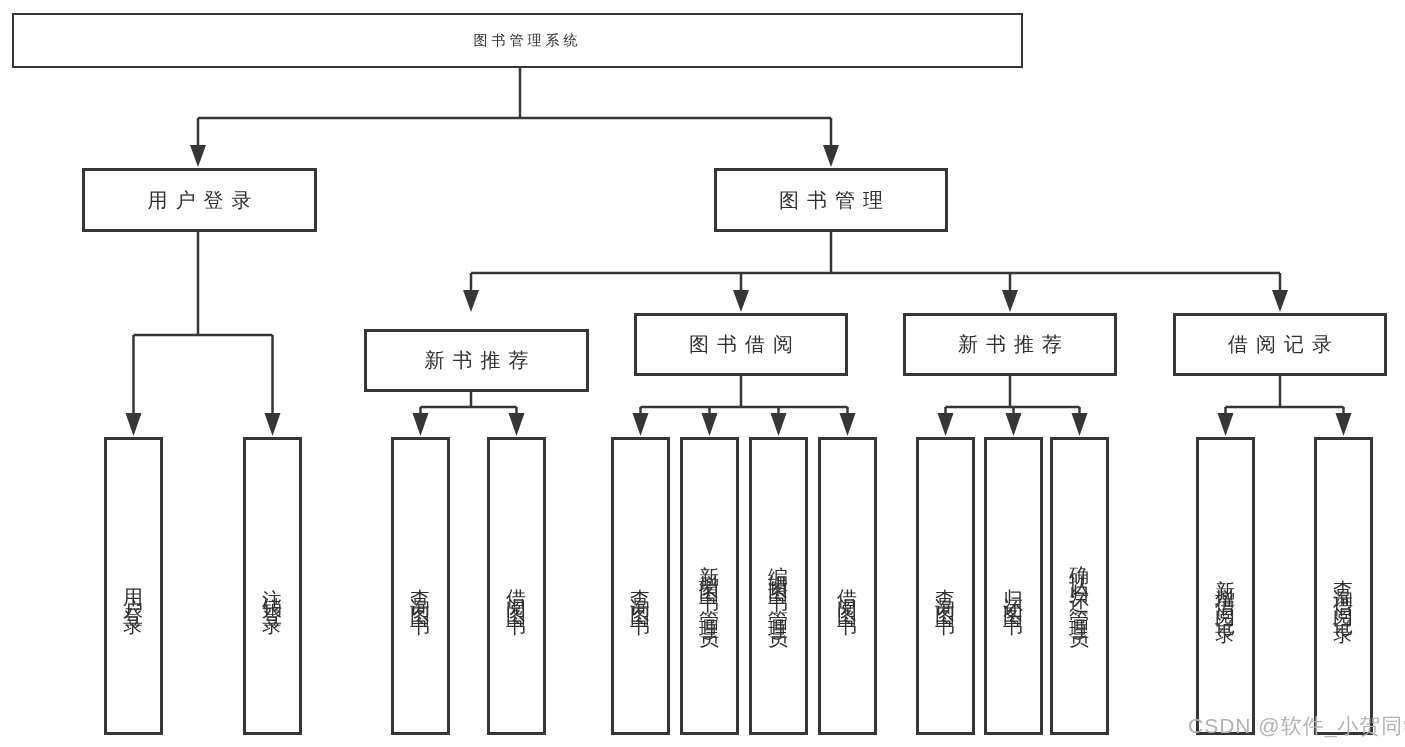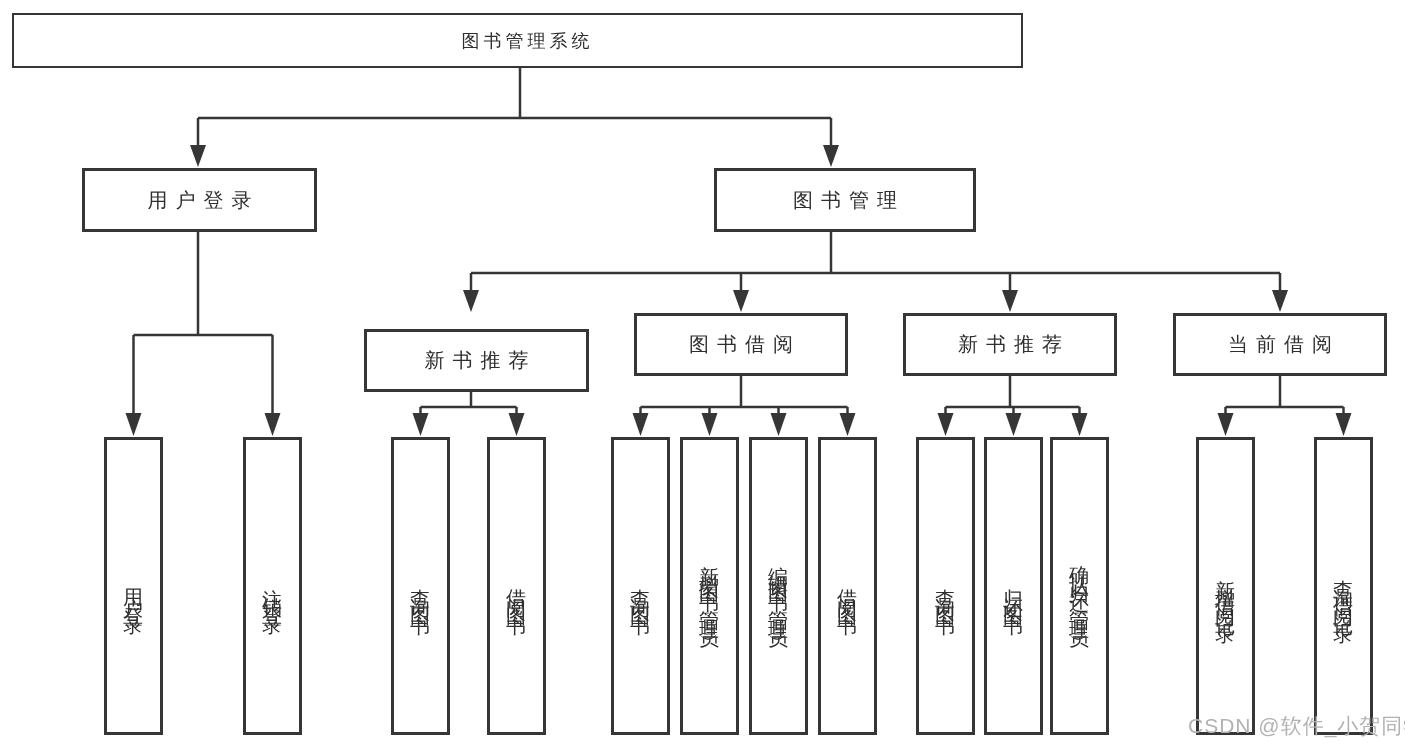--- a/index.html
+++ b/index.html
@@ -41,21 +41,21 @@
     box-sizing:border-box;
     background:var(--box-background);
     border:3px solid var(--line);
     display:flex;
     align-items:center;
     justify-content:center;
     color:var(--text);
   }
   .box--root{
     border-width:2px;
-    font-size:18px;
+    font-size:14px;
     letter-spacing:4px;
     padding-left:20px;
   }
   .box--h{
     font-size:20px;
     letter-spacing:8px;
     padding-left:8px;
   }
   .box--leaf{
     overflow:hidden;
@@ -156,26 +156,26 @@
       <line x1="1225.5" y1="407" x2="1225.5" y2="416"></line>
       <polygon points="1217.5,413 1233.5,413 1225.5,436"></polygon>
       <line x1="1343.5" y1="407" x2="1343.5" y2="416"></line>
       <polygon points="1335.5,413 1351.5,413 1343.5,436"></polygon>
     </g>
   </svg>
 
   <div class="box box--root" style="left:12px;top:13px;width:1011px;height:55px;">图书管理系统</div>
 
   <div class="box box--h" style="left:82px;top:168px;width:235px;height:64px;">用户登录</div>
-  <div class="box box--h" style="left:714px;top:168px;width:262px;height:64px;">图书管理</div>
+  <div class="box box--h" style="left:714px;top:168px;width:234px;height:64px;">图书管理</div>
 
   <div class="box box--h" style="left:364px;top:329px;width:225px;height:63px;">新书推荐</div>
   <div class="box box--h" style="left:634px;top:313px;width:214px;height:63px;text-align:right;">图书借阅</div>
   <div class="box box--h" style="left:903px;top:313px;width:214px;height:63px;">新书推荐</div>
-  <div class="box box--h" style="left:1173px;top:313px;width:214px;height:63px;">当前借阅</div>
+  <div class="box box--h" style="left:1173px;top:313px;width:214px;height:63px;">借阅记录</div>
 
   <div class="box box--leaf" style="left:104px;top:437px;width:59px;height:298px;">
     <span class="vtext">用户登录</span>
   </div>
   <div class="box box--leaf" style="left:243px;top:437px;width:59px;height:298px;">
     <span class="vtext">注销登录</span>
   </div>
 
   <div class="box box--leaf" style="left:391px;top:437px;width:59px;height:298px;">
     <span class="vtext">查询图书</span>

